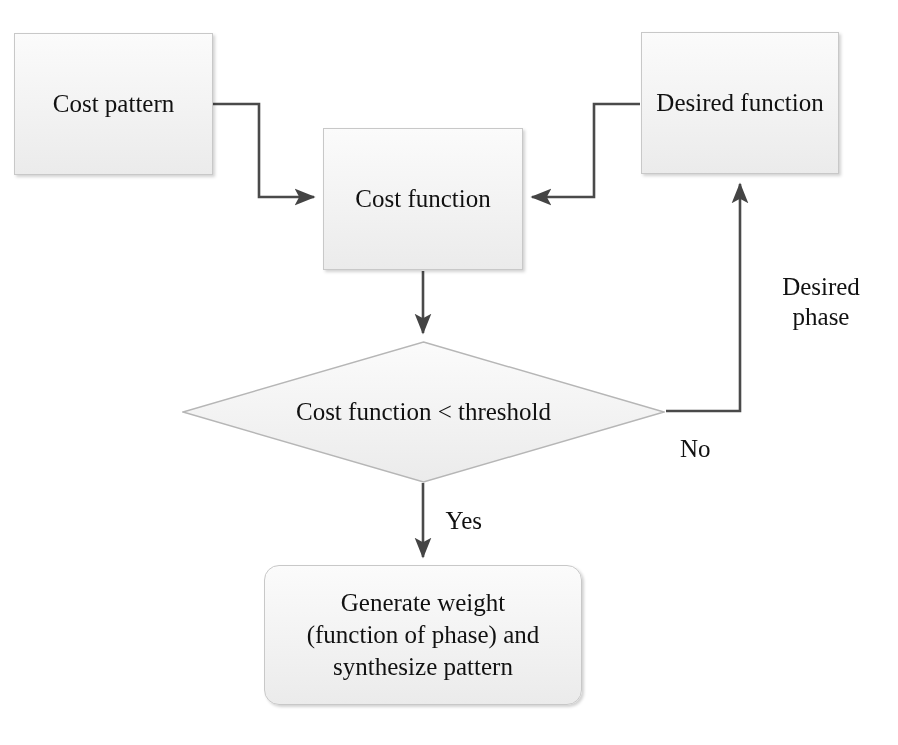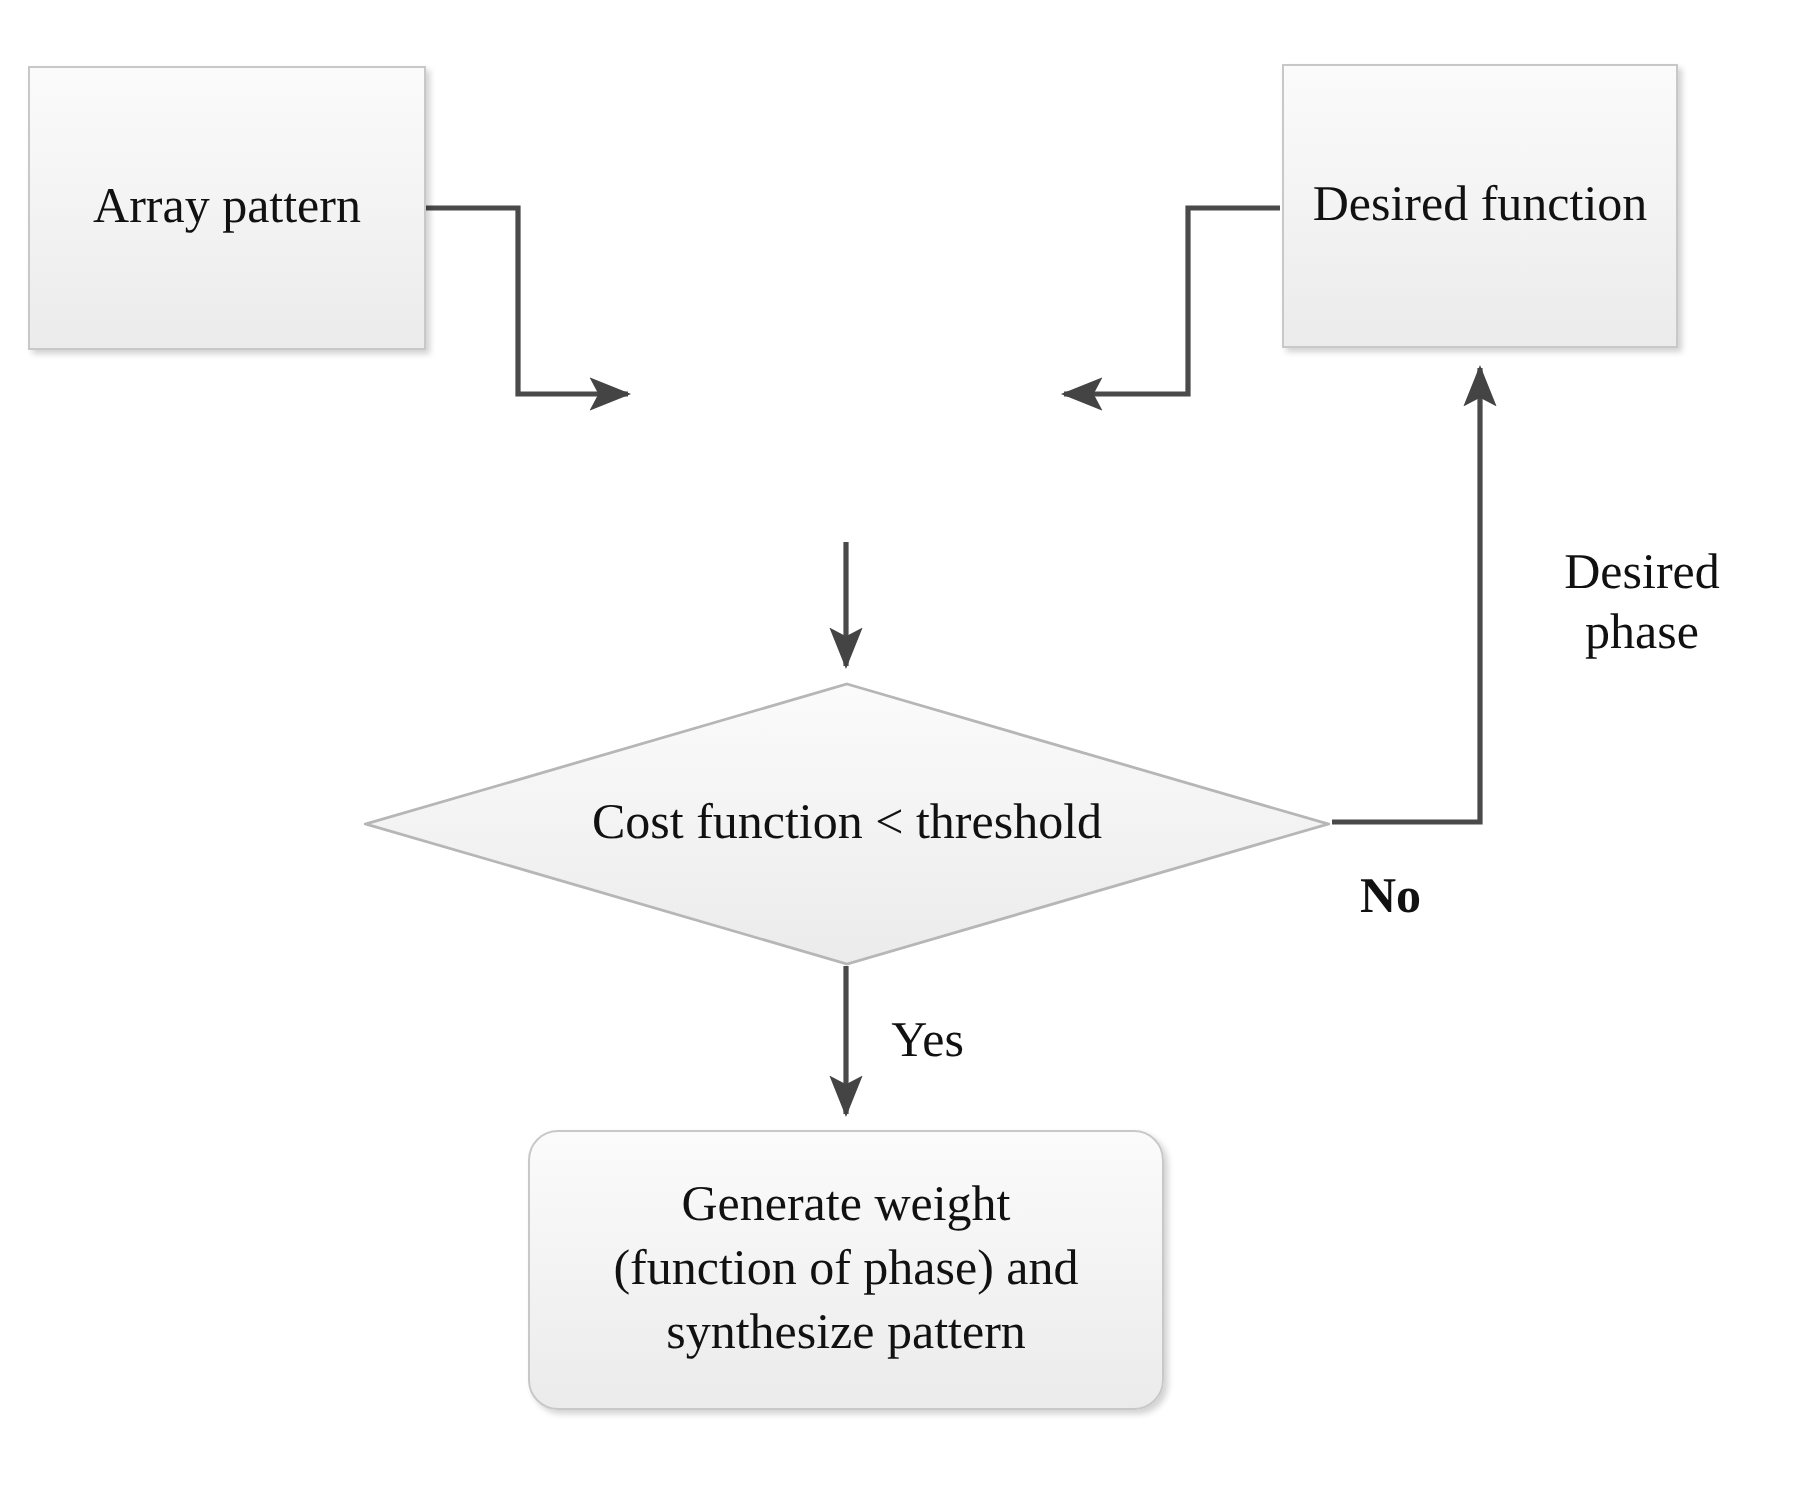--- a/index.html
+++ b/index.html
@@ -87,21 +87,21 @@
   
   .edge-label {
     position: absolute;
     font-size: 25px;
     color: #111111;
     line-height: 1.2;
     white-space: pre-line;
     text-align: center;
   }
   #label-update-phase { left: 762px; top: 272px; width: 118px; }
-  #label-no           { left: 680px; top: 434px; width: 70px;  text-align: left; font-weight: bold; }
+  #label-no           { left: 680px; top: 434px; width: 70px;  text-align: left; }
   #label-yes          { left: 412px; top: 506px; width: 70px;  text-align: right; }
 </style>
 </head>
 <body>
 
 <div id="canvas">
 
   <svg id="edges" viewBox="0 0 898 745" width="898" height="745" xmlns="http://www.w3.org/2000/svg">
     <defs>
       <marker id="arrowhead" markerWidth="9" markerHeight="9" refX="7.4" refY="3.4" orient="auto" markerUnits="strokeWidth">
@@ -129,23 +129,26 @@
     <g>
       <path d="M423,483 L423,557" fill="none" stroke="#4a4a4a" stroke-width="2.6" stroke-linecap="butt" marker-end="url(#arrowhead)"></path>
     </g>
 
     <g>
       <path d="M666,411 L740,411 L740,184" fill="none" stroke="#4a4a4a" stroke-width="2.6" stroke-linejoin="miter" stroke-linecap="butt" marker-end="url(#arrowhead)"></path>
     </g>
   </svg>
 
   <div class="node" id="node-array-pattern">
-    <span class="node-label">Array pattern</span>
+    <span class="node-label">Cost pattern</span>
   </div>
 
+  <div class="node" id="node-cost-function">
+    <span class="node-label">Cost function</span>
+  </div>
 
   <div class="node" id="node-desired-pattern">
     <span class="node-label">Desired function</span>
   </div>
 
   <div id="node-decision">
     <svg class="diamond-fill" viewBox="0 0 483 142" width="483" height="142" preserveAspectRatio="none" xmlns="http://www.w3.org/2000/svg">
       <polygon points="241.5,1 482,71 241.5,141 1,71" fill="url(#shapeFill)" stroke="#b6b6b6" stroke-width="1.4"></polygon>
     </svg>
     <div class="diamond-label">Cost function &lt; threshold</div>

